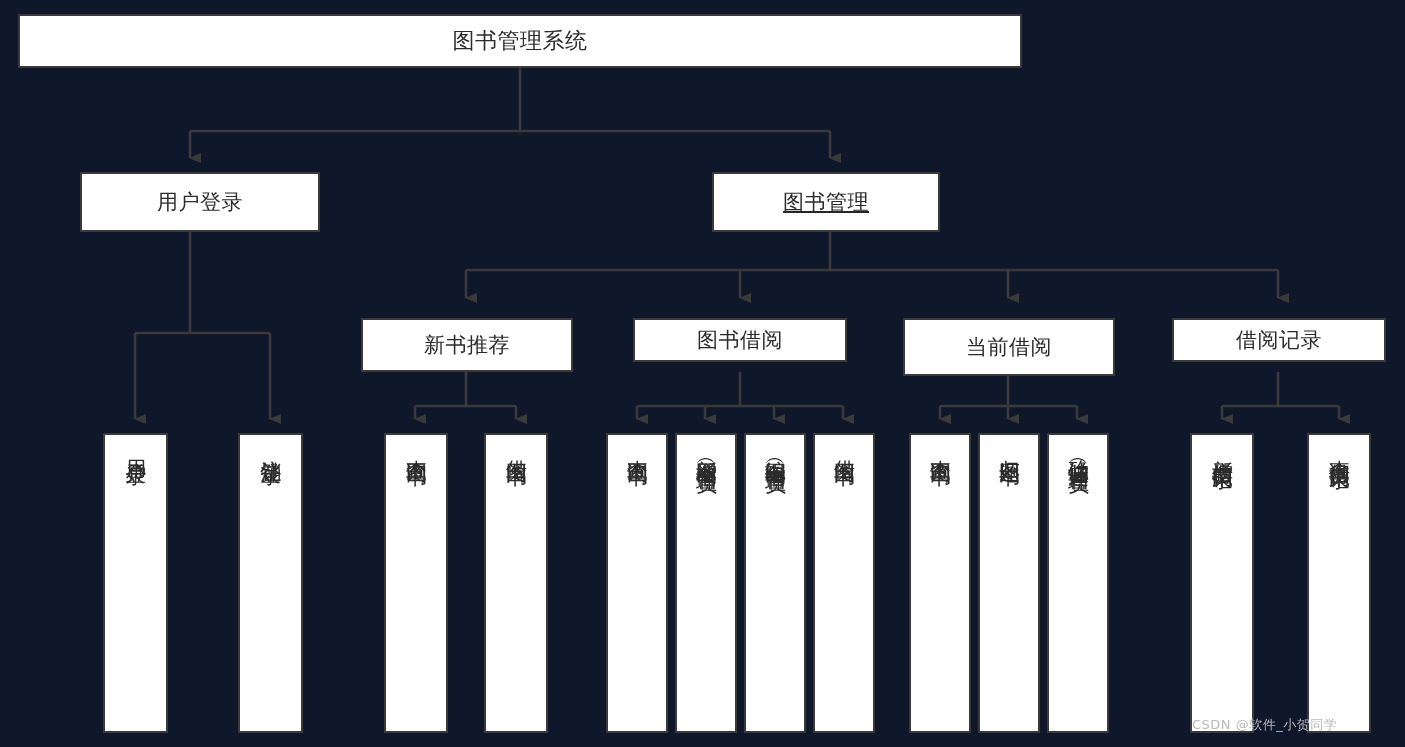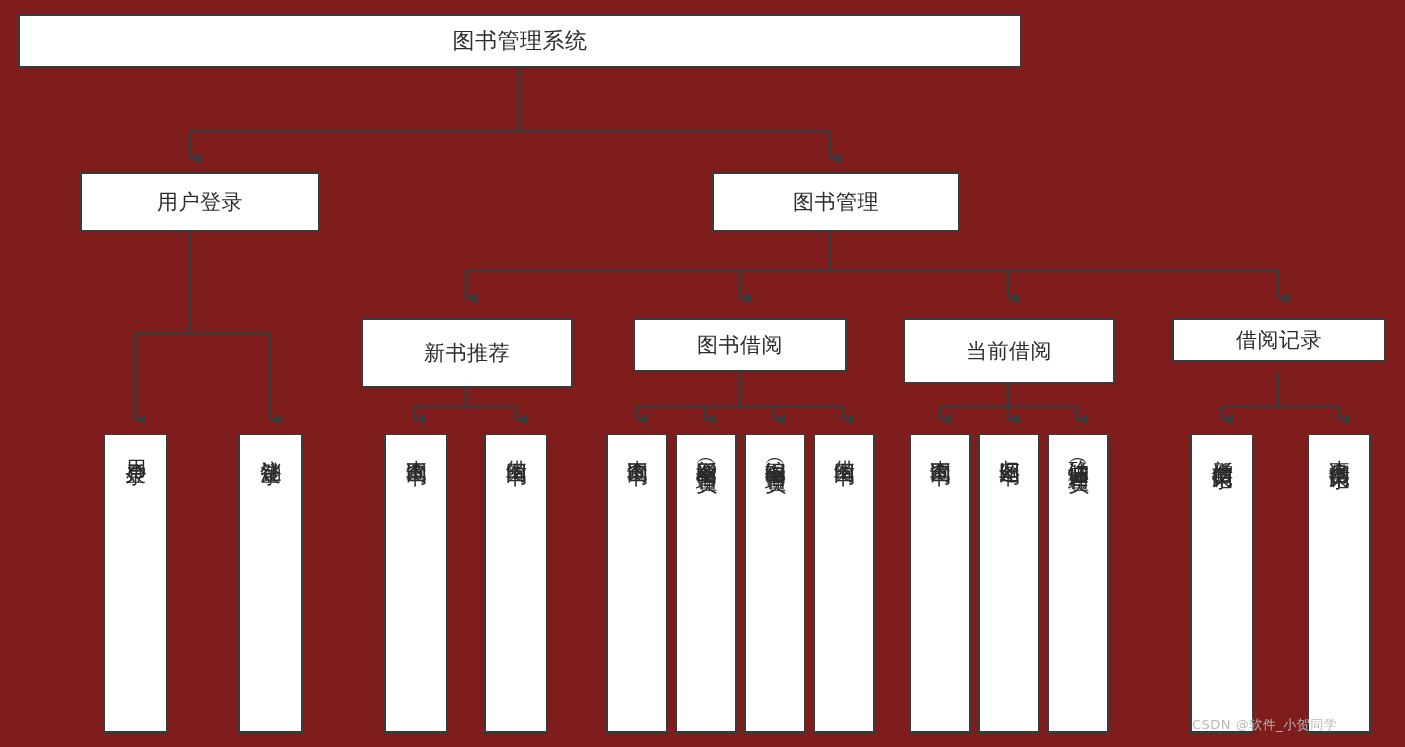--- a/index.html
+++ b/index.html
@@ -1,18 +1,18 @@
 <!DOCTYPE html>
 <html><head>
 <meta charset="utf-8">
 <title>图书管理系统功能结构图</title>
 <style>
   html,body{margin:0;padding:0;background:#ffffff;}
   body{font-family:"DejaVu Sans","Liberation Sans",sans-serif;}
-  #canvas{position:relative;width:1405px;height:747px;background:#7f1d1d;overflow:hidden;}
+  #canvas{position:relative;width:1405px;height:747px;background:#0f172a;overflow:hidden;}
   svg.connectors{position:absolute;left:0;top:0;width:1405px;height:747px;pointer-events:none;}
   .node{
     position:absolute;
     box-sizing:border-box;
     border:2.5px solid #3a3a3a;
     background:#ffffff;
     display:flex;
     align-items:center;
     justify-content:center;
     color:#262626;
@@ -104,31 +104,31 @@
     </g>
   </svg>
 
   <div class="node root" style="left:18px;top:14px;width:1004px;height:54px;">
     <span class="lbl">图书管理系统</span>
   </div>
 
   <div class="node" style="left:80px;top:172px;width:240px;height:60px;">
     <span class="lbl">用户登录</span>
   </div>
-  <div class="node" style="left:712px;top:172px;width:248px;height:60px;">
+  <div class="node" style="left:712px;top:172px;width:228px;height:60px;text-decoration:underline;">
     <span class="lbl">图书管理</span>
   </div>
 
-  <div class="node" style="left:361px;top:318px;width:212px;height:70px;">
+  <div class="node" style="left:361px;top:318px;width:212px;height:54px;">
     <span class="lbl">新书推荐</span>
   </div>
-  <div class="node" style="left:633px;top:318px;width:214px;height:54px;">
+  <div class="node" style="left:633px;top:318px;width:214px;height:44px;">
     <span class="lbl">图书借阅</span>
   </div>
-  <div class="node" style="left:903px;top:318px;width:212px;height:66px;">
+  <div class="node" style="left:903px;top:318px;width:212px;height:58px;">
     <span class="lbl">当前借阅</span>
   </div>
   <div class="node" style="left:1172px;top:318px;width:214px;height:44px;">
     <span class="lbl">借阅记录</span>
   </div>
 
   <div class="node vert" style="left:103px;top:433px;width:65px;height:300px;">
     <span class="lbl">用户登录</span>
   </div>
   <div class="node vert" style="left:238px;top:433px;width:65px;height:300px;">

